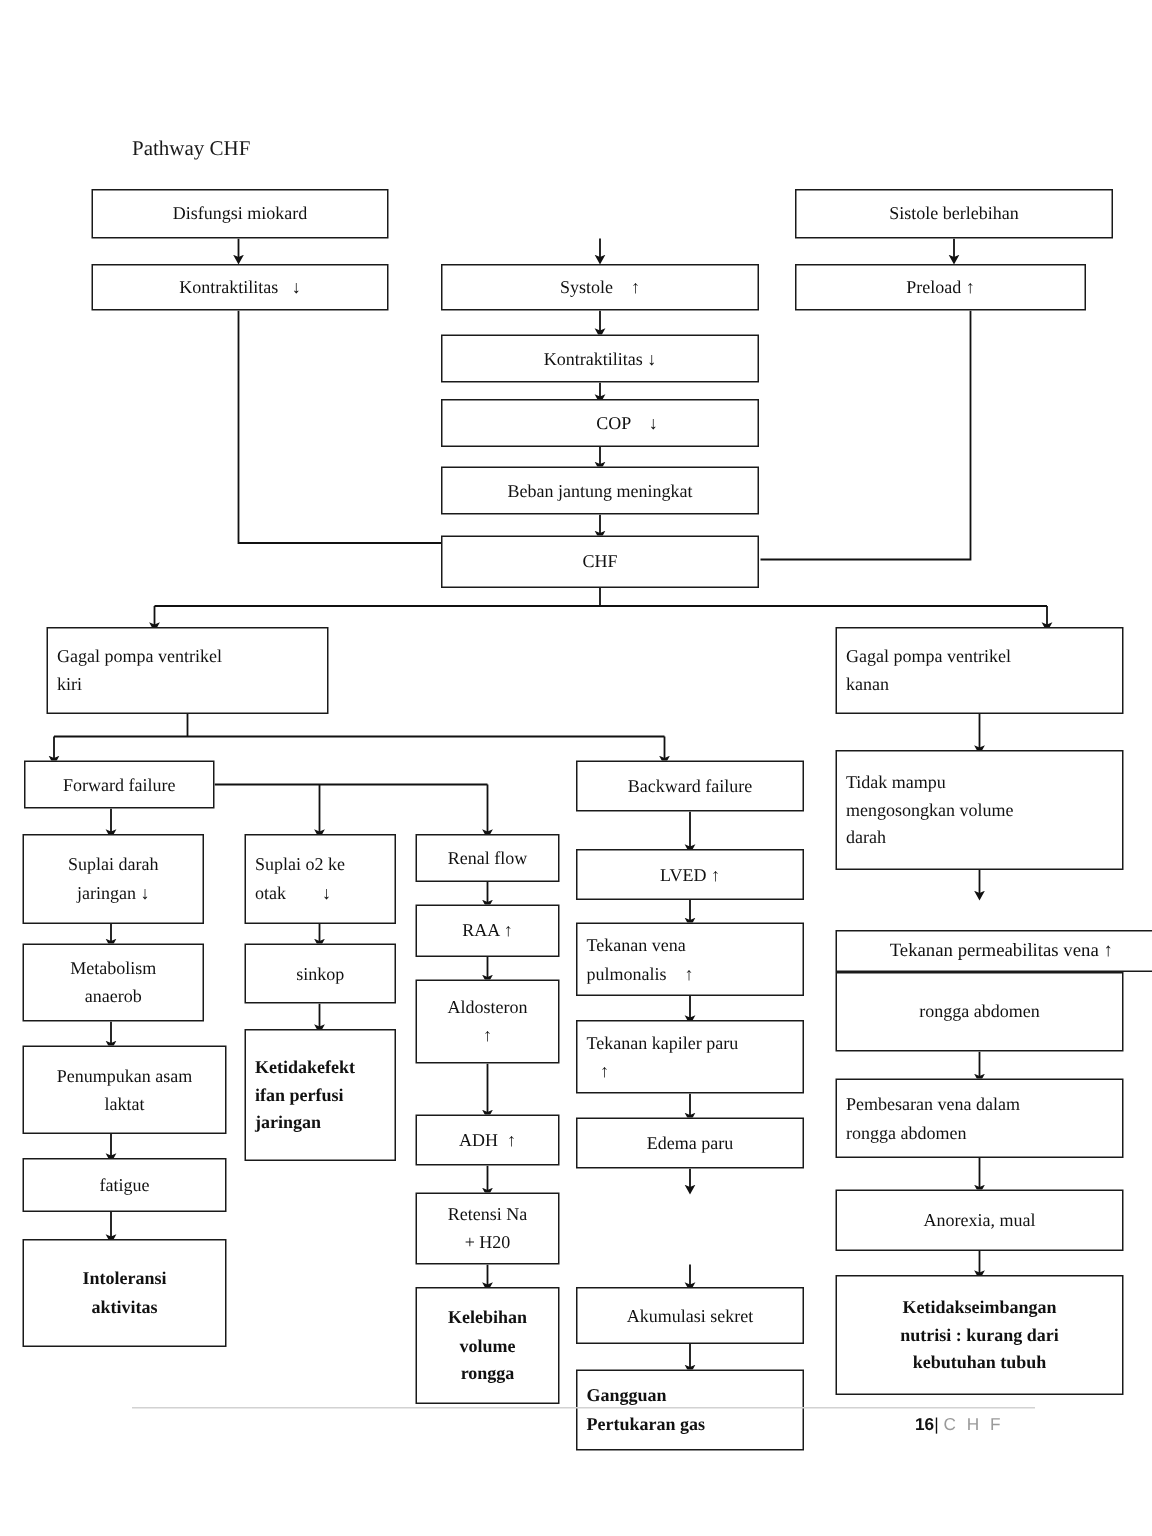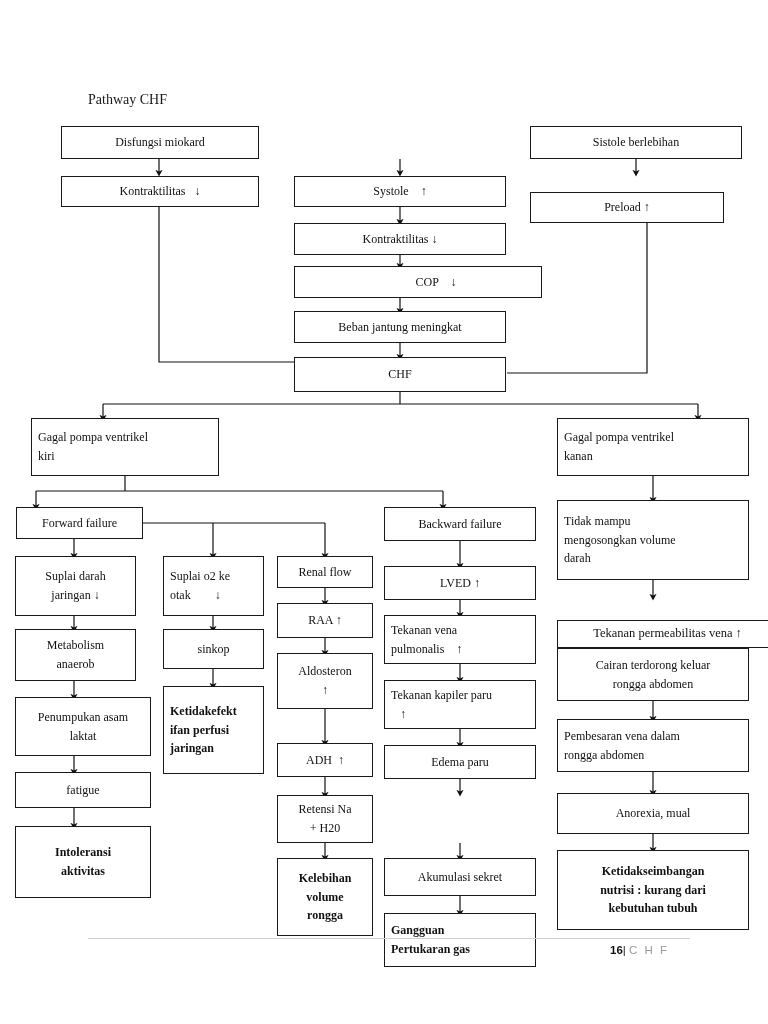--- a/index.html
+++ b/index.html
@@ -132,31 +132,31 @@
   <div class="box ctr" style="left:61px;top:176px;width:198px;height:31px;">
     <span class="ln">Kontraktilitas   ↓</span>
   </div>
 
   <div class="box ctr" style="left:294px;top:176px;width:212px;height:31px;">
     <span class="ln">Systole    ↑</span>
   </div>
   <div class="box ctr" style="left:294px;top:223px;width:212px;height:32px;">
     <span class="ln">Kontraktilitas ↓</span>
   </div>
-  <div class="box ctr" style="left:294px;top:266px;width:248px;height:32px;padding-left:42px;">
+  <div class="box ctr" style="left:294px;top:266px;width:212px;height:32px;padding-left:42px;">
     <span class="ln">COP    ↓</span>
   </div>
   <div class="box ctr" style="left:294px;top:311px;width:212px;height:32px;">
     <span class="ln">Beban jantung meningkat</span>
   </div>
 
   <div class="box ctr" style="left:530px;top:126px;width:212px;height:33px;">
     <span class="ln">Sistole berlebihan</span>
   </div>
-  <div class="box ctr" style="left:530px;top:176px;width:194px;height:31px;margin-top:16px;">
+  <div class="box ctr" style="left:530px;top:176px;width:194px;height:31px;">
     <span class="ln">Preload ↑</span>
   </div>
 
   <div class="box ctr" style="left:294px;top:357px;width:212px;height:35px;">
     <span class="ln">CHF</span>
   </div>
 
   <div class="box lft" style="left:31px;top:418px;width:188px;height:58px;">
     <span class="ln">Gagal pompa ventrikel</span>
     <span class="ln">kiri</span>
@@ -253,21 +253,20 @@
 
   <div class="box lft" style="left:557px;top:500px;width:192px;height:80px;">
     <span class="ln">Tidak mampu</span>
     <span class="ln">mengosongkan volume</span>
     <span class="ln">darah</span>
   </div>
   <div class="box ctr" style="left:557px;top:620px;width:221px;height:28px;font-size:12.5px;">
     <span class="ln">Tekanan permeabilitas vena ↑</span>
   </div>
   <div class="box ctr" style="left:557px;top:648px;width:192px;height:53px;">
-    <span class="ln">Cairan terdorong keluar</span>
     <span class="ln">rongga abdomen</span>
   </div>
   <div class="box lft" style="left:557px;top:719px;width:192px;height:53px;">
     <span class="ln">Pembesaran vena dalam</span>
     <span class="ln">rongga abdomen</span>
   </div>
   <div class="box ctr" style="left:557px;top:793px;width:192px;height:41px;">
     <span class="ln">Anorexia, mual</span>
   </div>
   <div class="box ctr bold" style="left:557px;top:850px;width:192px;height:80px;">

